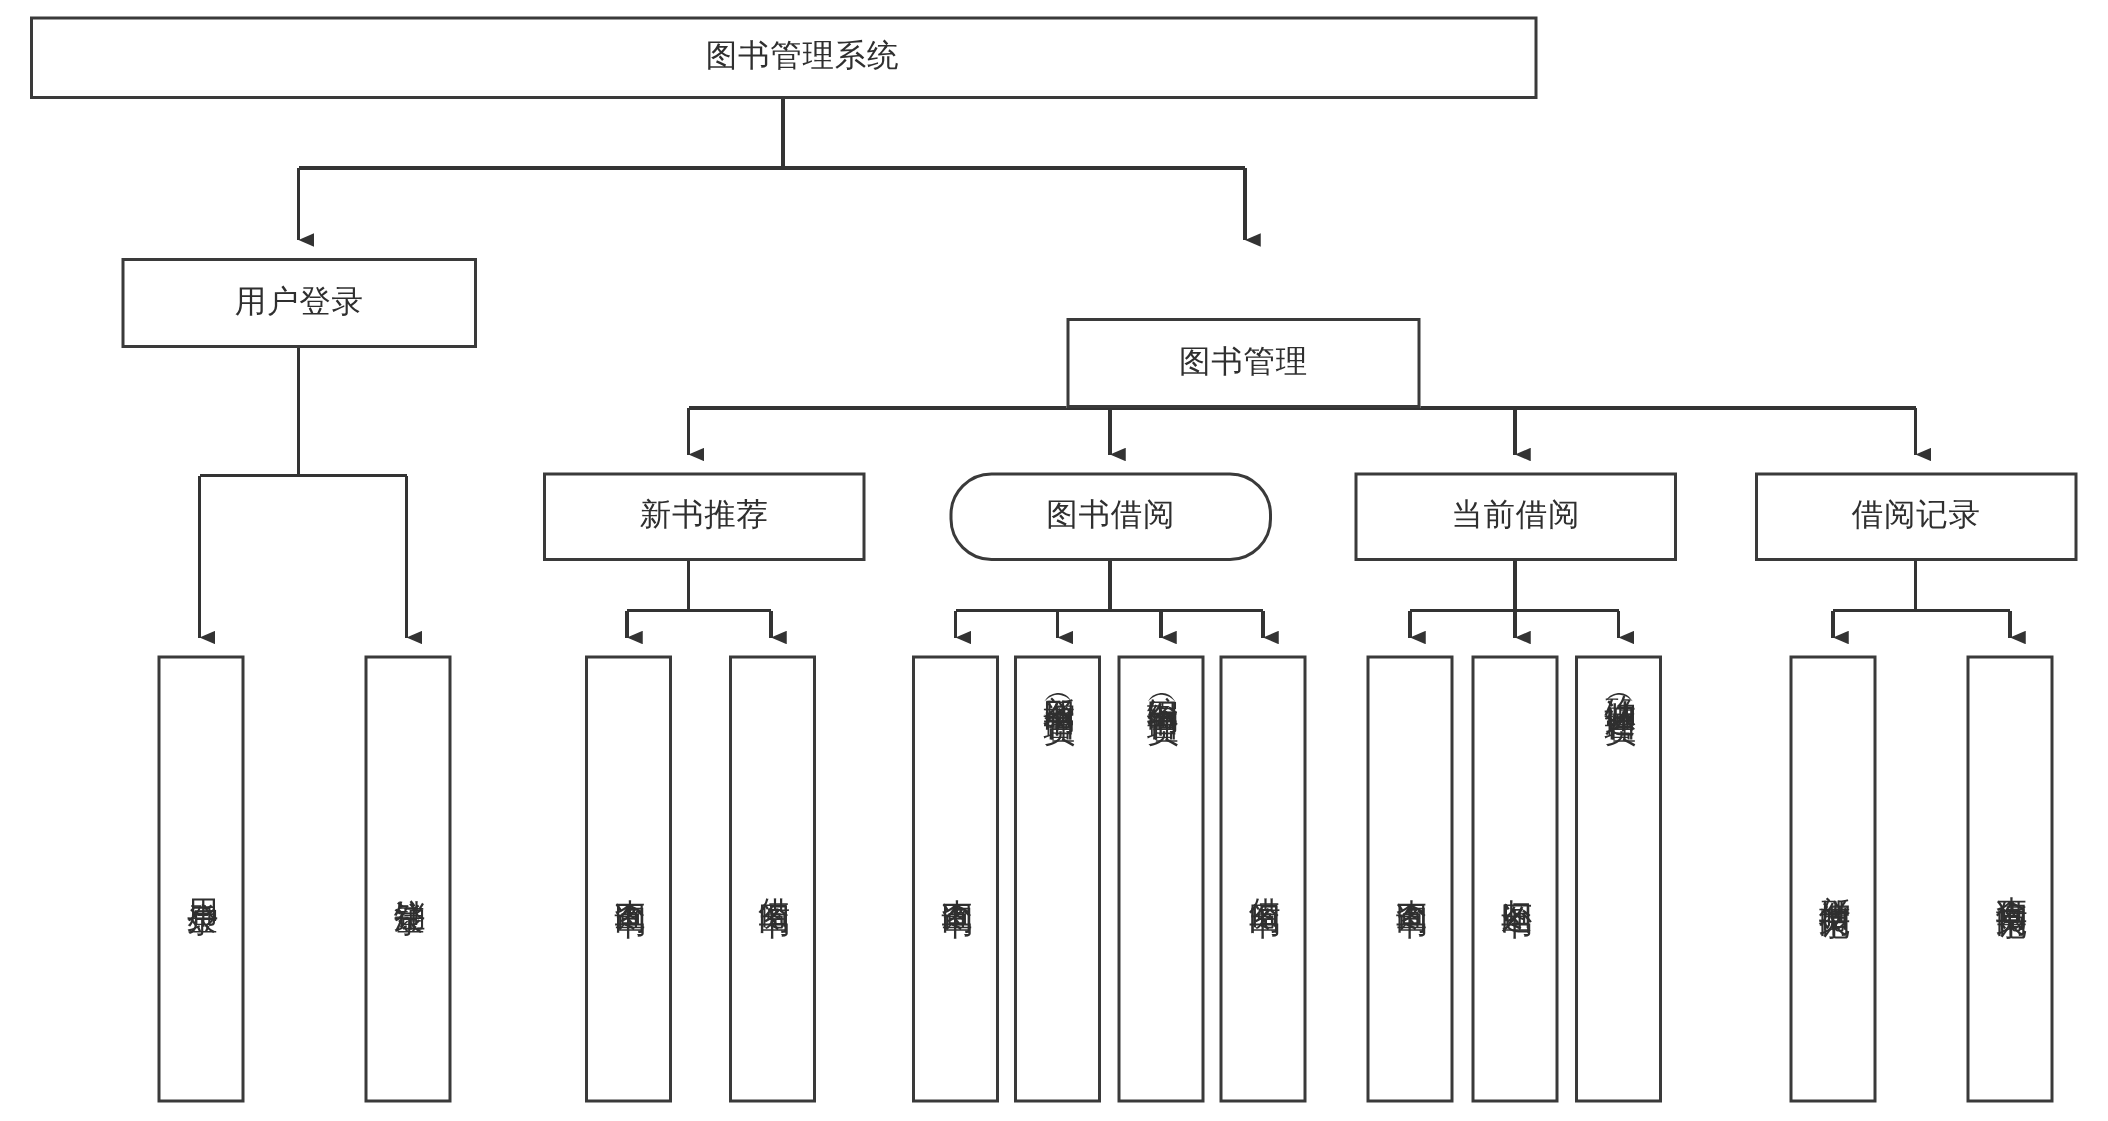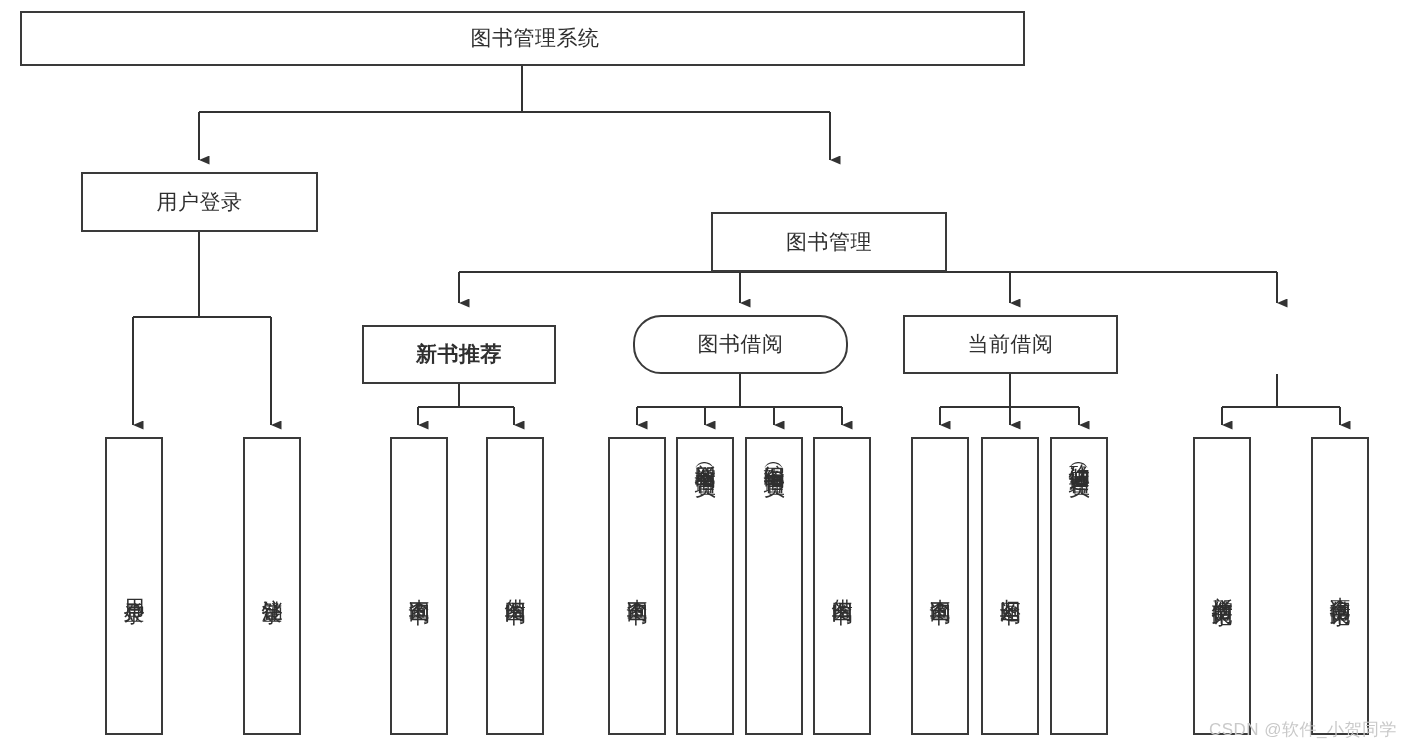--- a/index.html
+++ b/index.html
@@ -137,32 +137,35 @@
   </div>
 
   <div class="node-box" style="left:81px; top:172px; width:237px; height:60px;">
     <span class="node-label-h">用户登录</span>
   </div>
 
   <div class="node-box" style="left:711px; top:172px; width:236px; height:60px;margin-top:40px;">
     <span class="node-label-h">图书管理</span>
   </div>
 
-  <div class="node-box" style="left:362px; top:325px; width:194px; height:59px;font-weight:bold;">
+  <div class="node-box" style="left:362px; top:315px; width:215px; height:59px;">
     <span class="node-label-h">新书推荐</span>
   </div>
 
   <div class="node-box" style="left:633px; top:315px; width:215px; height:59px;border-radius:28px;">
     <span class="node-label-h">图书借阅</span>
   </div>
 
   <div class="node-box" style="left:903px; top:315px; width:215px; height:59px;">
     <span class="node-label-h">当前借阅</span>
   </div>
 
+  <div class="node-box" style="left:1170px; top:315px; width:215px; height:59px;">
+    <span class="node-label-h">借阅记录</span>
+  </div>
 
   <div class="node-box leaf-box centered" style="left:105px; top:437px; width:58px; height:298px;">
     <span class="node-label-v">用户登录</span>
   </div>
 
   <div class="node-box leaf-box centered" style="left:243px; top:437px; width:58px; height:298px;">
     <span class="node-label-v">注销登录</span>
   </div>
 
   <div class="node-box leaf-box centered" style="left:390px; top:437px; width:58px; height:298px;">
@@ -202,15 +205,14 @@
   </div>
 
   <div class="node-box leaf-box centered" style="left:1193px; top:437px; width:58px; height:298px;">
     <span class="node-label-v">新增借阅记录</span>
   </div>
 
   <div class="node-box leaf-box centered" style="left:1311px; top:437px; width:58px; height:298px;">
     <span class="node-label-v">查询借阅记录</span>
   </div>
 
-  <div id="watermark">CSDN @软件_小贺同学</div>
 
 </div>
 
 </body></html>

